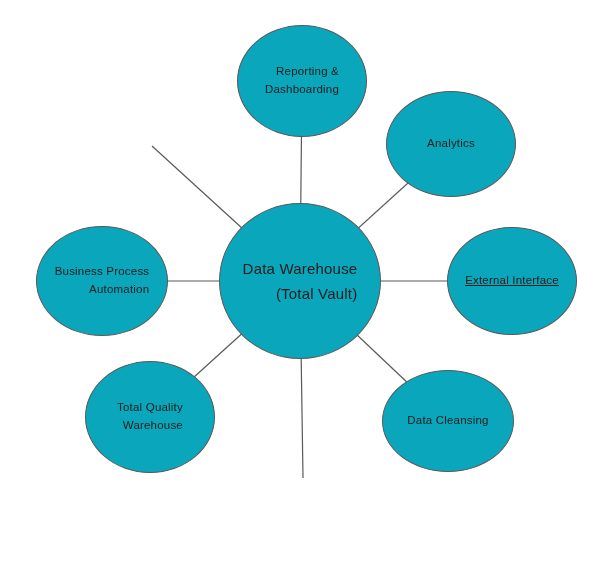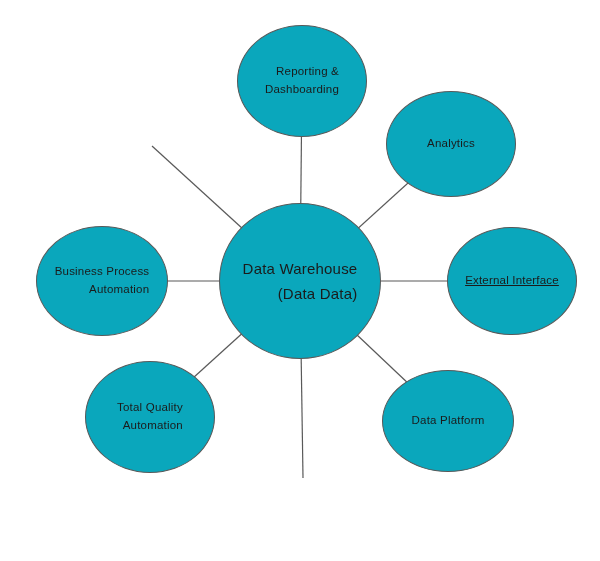--- a/index.html
+++ b/index.html
@@ -56,24 +56,24 @@
     <line class="conn" x1="300" y1="281" x2="451" y2="144" stroke="#595959" stroke-width="1.2"></line>
     <line class="conn" x1="300" y1="281" x2="512" y2="281" stroke="#595959" stroke-width="1.2"></line>
     <line class="conn" x1="300" y1="281" x2="448" y2="421" stroke="#595959" stroke-width="1.2"></line>
     <line class="conn" x1="300" y1="281" x2="303" y2="478" stroke="#595959" stroke-width="1.2"></line>
     <line class="conn" x1="300" y1="281" x2="150" y2="417" stroke="#595959" stroke-width="1.2"></line>
     <line class="conn" x1="300" y1="281" x2="91" y2="281" stroke="#595959" stroke-width="1.2"></line>
     <line class="conn" x1="300" y1="281" x2="152" y2="146" stroke="#595959" stroke-width="1.2"></line>
   </svg>
 
   <div class="node n-center" style="background: rgb(10, 167, 188); border: 1.2px solid rgb(89, 89, 89); color: rgb(27, 27, 27);">Data Warehouse
-(Data Data)</div>
+(Total Vault)</div>
   <div class="node n-top" style="background: rgb(10, 167, 188); border: 1.2px solid rgb(89, 89, 89); color: rgb(27, 27, 27);">Reporting &amp;
 Dashboarding</div>
   <div class="node n-topright" style="background: rgb(10, 167, 188); border: 1.2px solid rgb(89, 89, 89); color: rgb(27, 27, 27);">Analytics</div>
   <div class="node n-right" style="background: rgb(10, 167, 188); border: 1.2px solid rgb(89, 89, 89); color: rgb(27, 27, 27); text-decoration: underline;">External Interface</div>
-  <div class="node n-botright" style="background: rgb(10, 167, 188); border: 1.2px solid rgb(89, 89, 89); color: rgb(27, 27, 27);">Data Platform</div>
+  <div class="node n-botright" style="background: rgb(10, 167, 188); border: 1.2px solid rgb(89, 89, 89); color: rgb(27, 27, 27);">Data Cleansing</div>
   <div class="node n-botleft" style="background: rgb(10, 167, 188); border: 1.2px solid rgb(89, 89, 89); color: rgb(27, 27, 27);">Total Quality
-Automation</div>
+Warehouse</div>
   <div class="node n-left" style="background: rgb(10, 167, 188); border: 1.2px solid rgb(89, 89, 89); color: rgb(27, 27, 27);">Business Process
 Automation</div>
 
 </div>
 
 </body></html>

